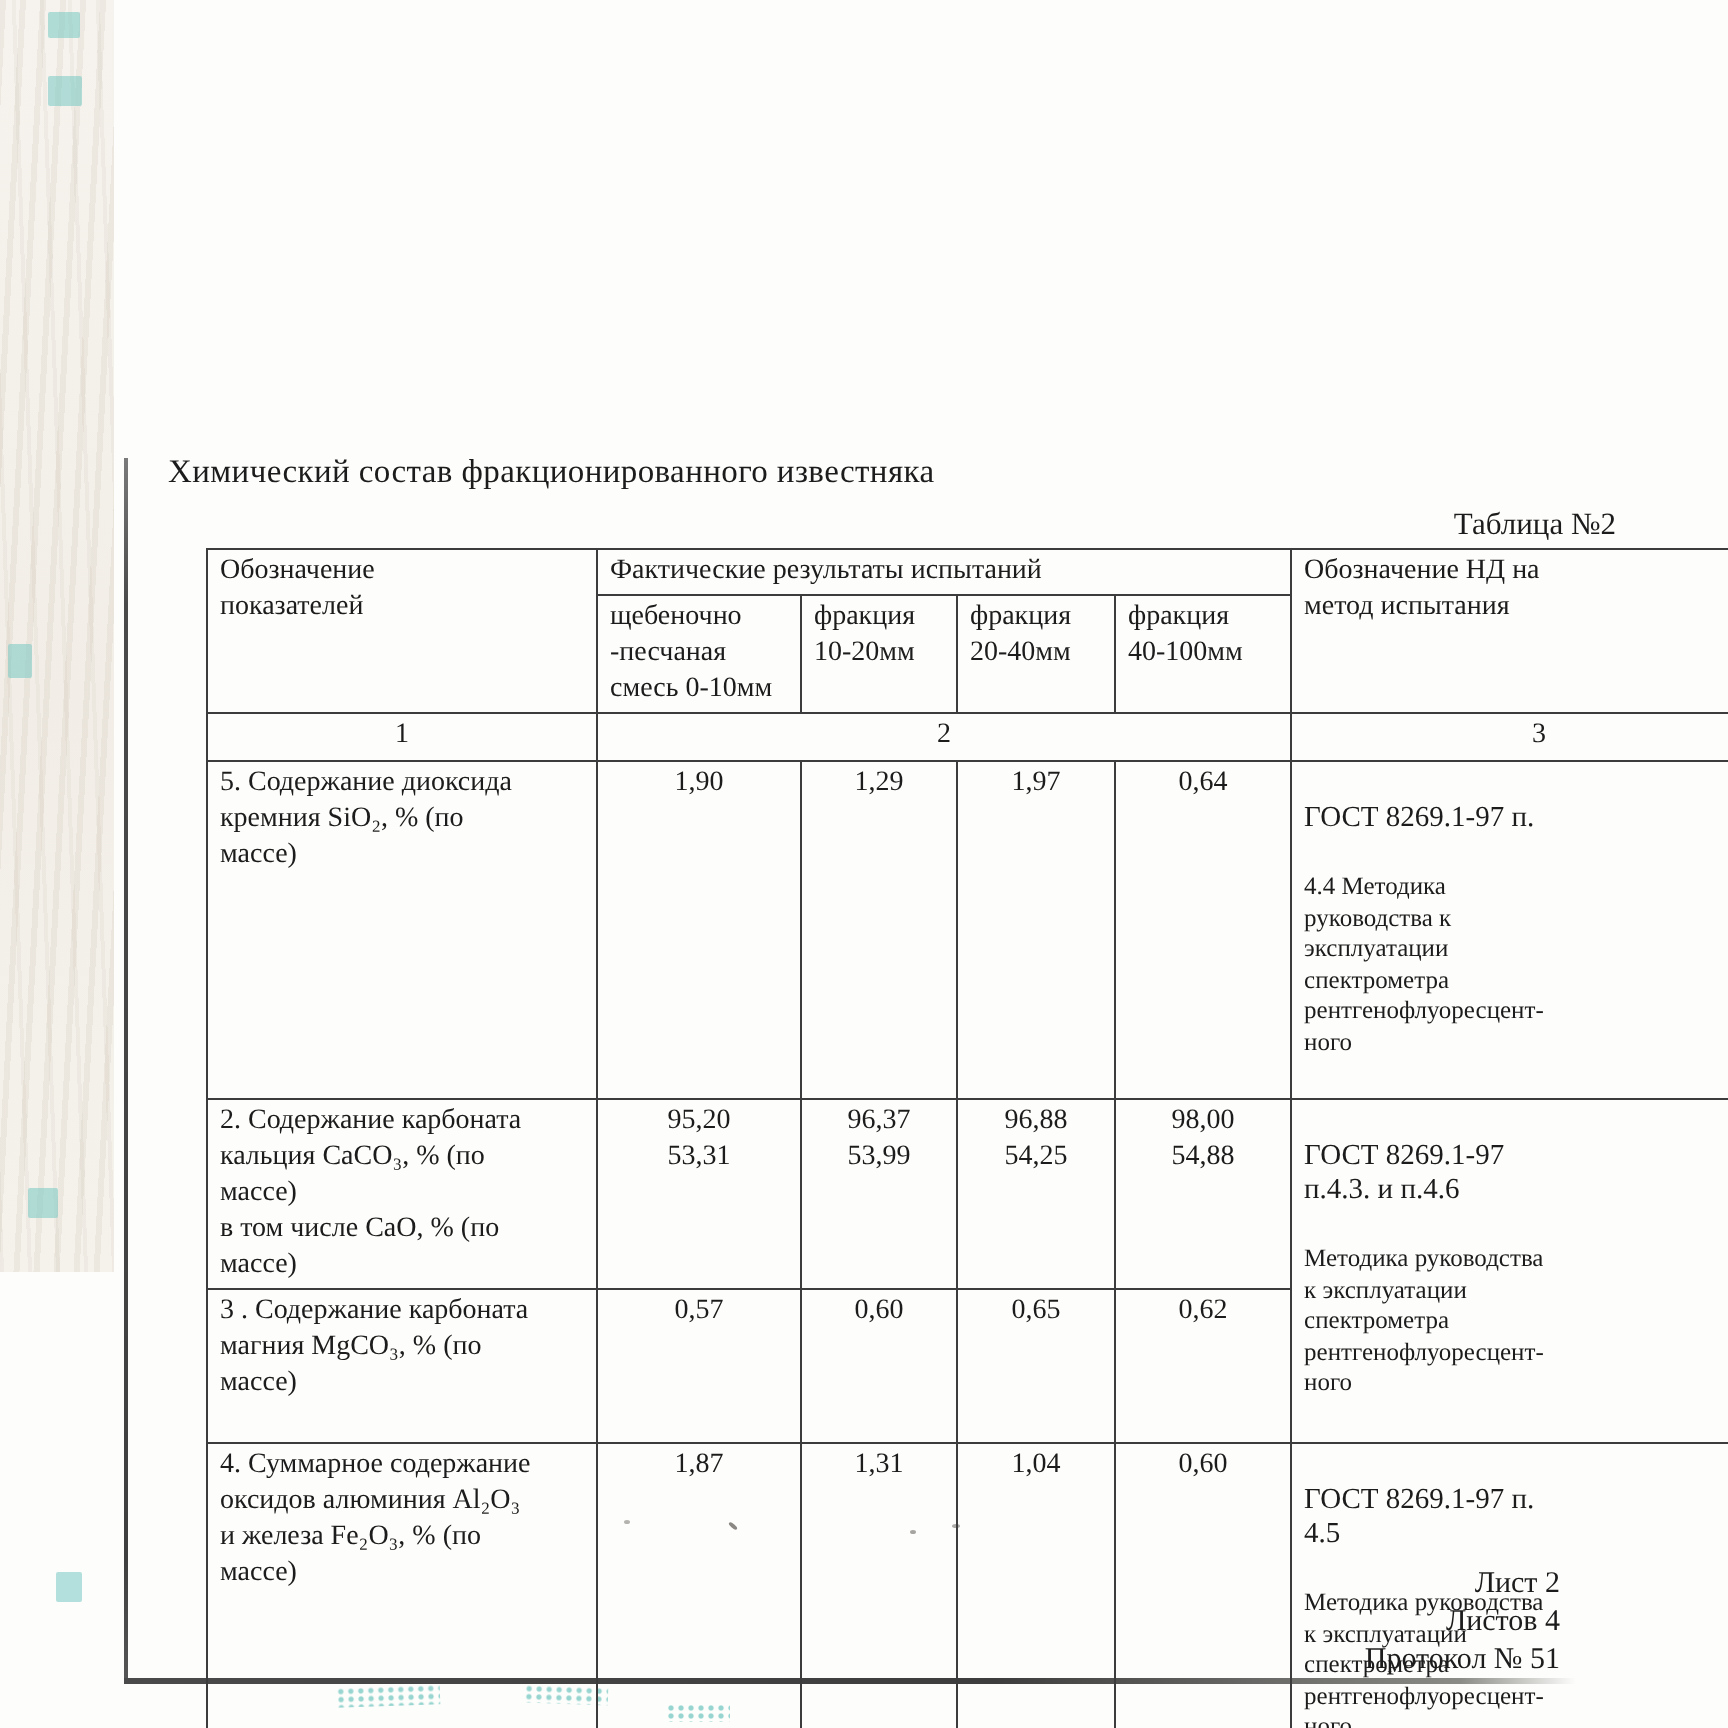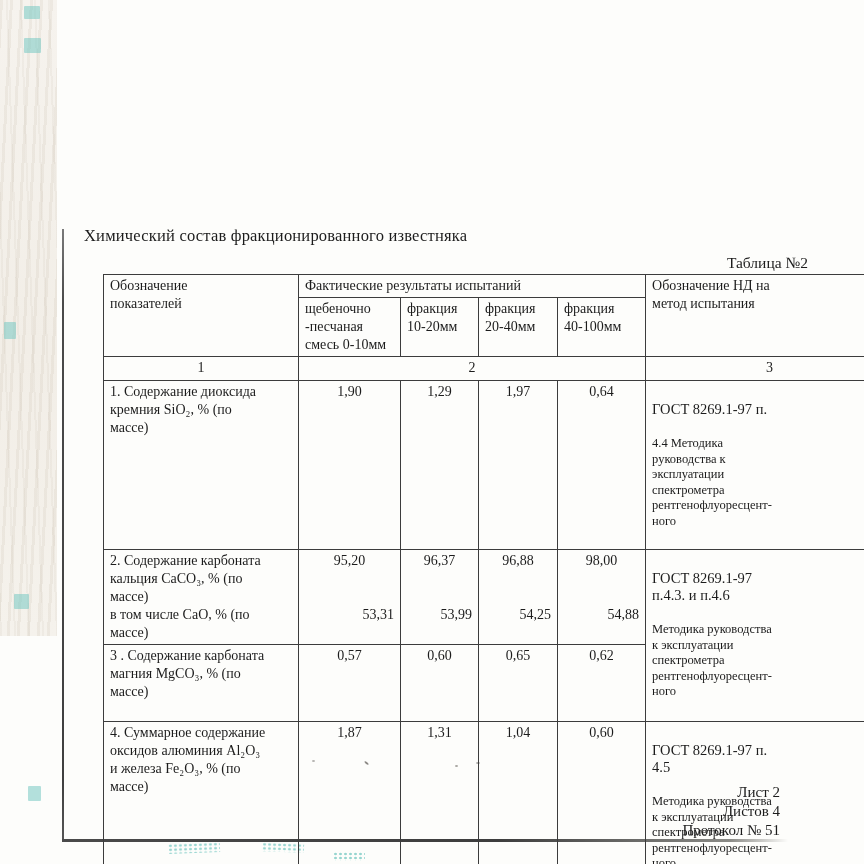--- a/index.html
+++ b/index.html
@@ -51,21 +51,21 @@
     padding:2px 6px;
     font-size:14px;line-height:18px;
     white-space:pre-line;
     overflow:hidden;
   }
   td.hdr{font-size:15px;line-height:18px;padding-top:3px;}
   td.subhdr-small{font-size:12.5px;line-height:14.5px;padding:2px 3px 2px 5px;}
   td.subhdr{font-size:14.5px;line-height:17px;vertical-align:middle;text-align:left;padding-left:7px;}
   td.numrow{font-size:15px;text-align:center;vertical-align:middle;padding:0;line-height:20px;}
   td.val{text-align:center;font-size:14.5px;padding-top:4px;}
-  .v2{margin-top:36px;text-align:right;}
+  .v2{}
   .nd-main{font-size:14.5px;line-height:17px;white-space:pre-line;}
   .nd-rest{font-size:12.5px;line-height:15.5px;white-space:pre-line;}
 </style>
 </head>
 <body>
 
 <div class="scan-band"></div>
 <div class="page-vline"></div>
 <div class="page-hline"></div>
 <div class="teal teal-m1"></div>
@@ -112,21 +112,21 @@
     <td class="subhdr">фракция
 40-100мм</td>
   </tr>
   <tr style="height:24px">
     <td class="numrow">1</td>
     <td class="numrow" colspan="4">2</td>
     <td class="numrow">3</td>
   </tr>
 
   <tr style="height:115px">
-    <td>1. Содержание диоксида
+    <td>5. Содержание диоксида
 кремния SiO₂, % (по
 массе)</td>
     <td class="val">1,90</td>
     <td class="val">1,29</td>
     <td class="val">1,97</td>
     <td class="val">0,64</td>
     <td>
       <div class="nd-main">ГОСТ 8269.1-97 п.</div>
       <div class="nd-rest">4.4 Методика
 руководства к

